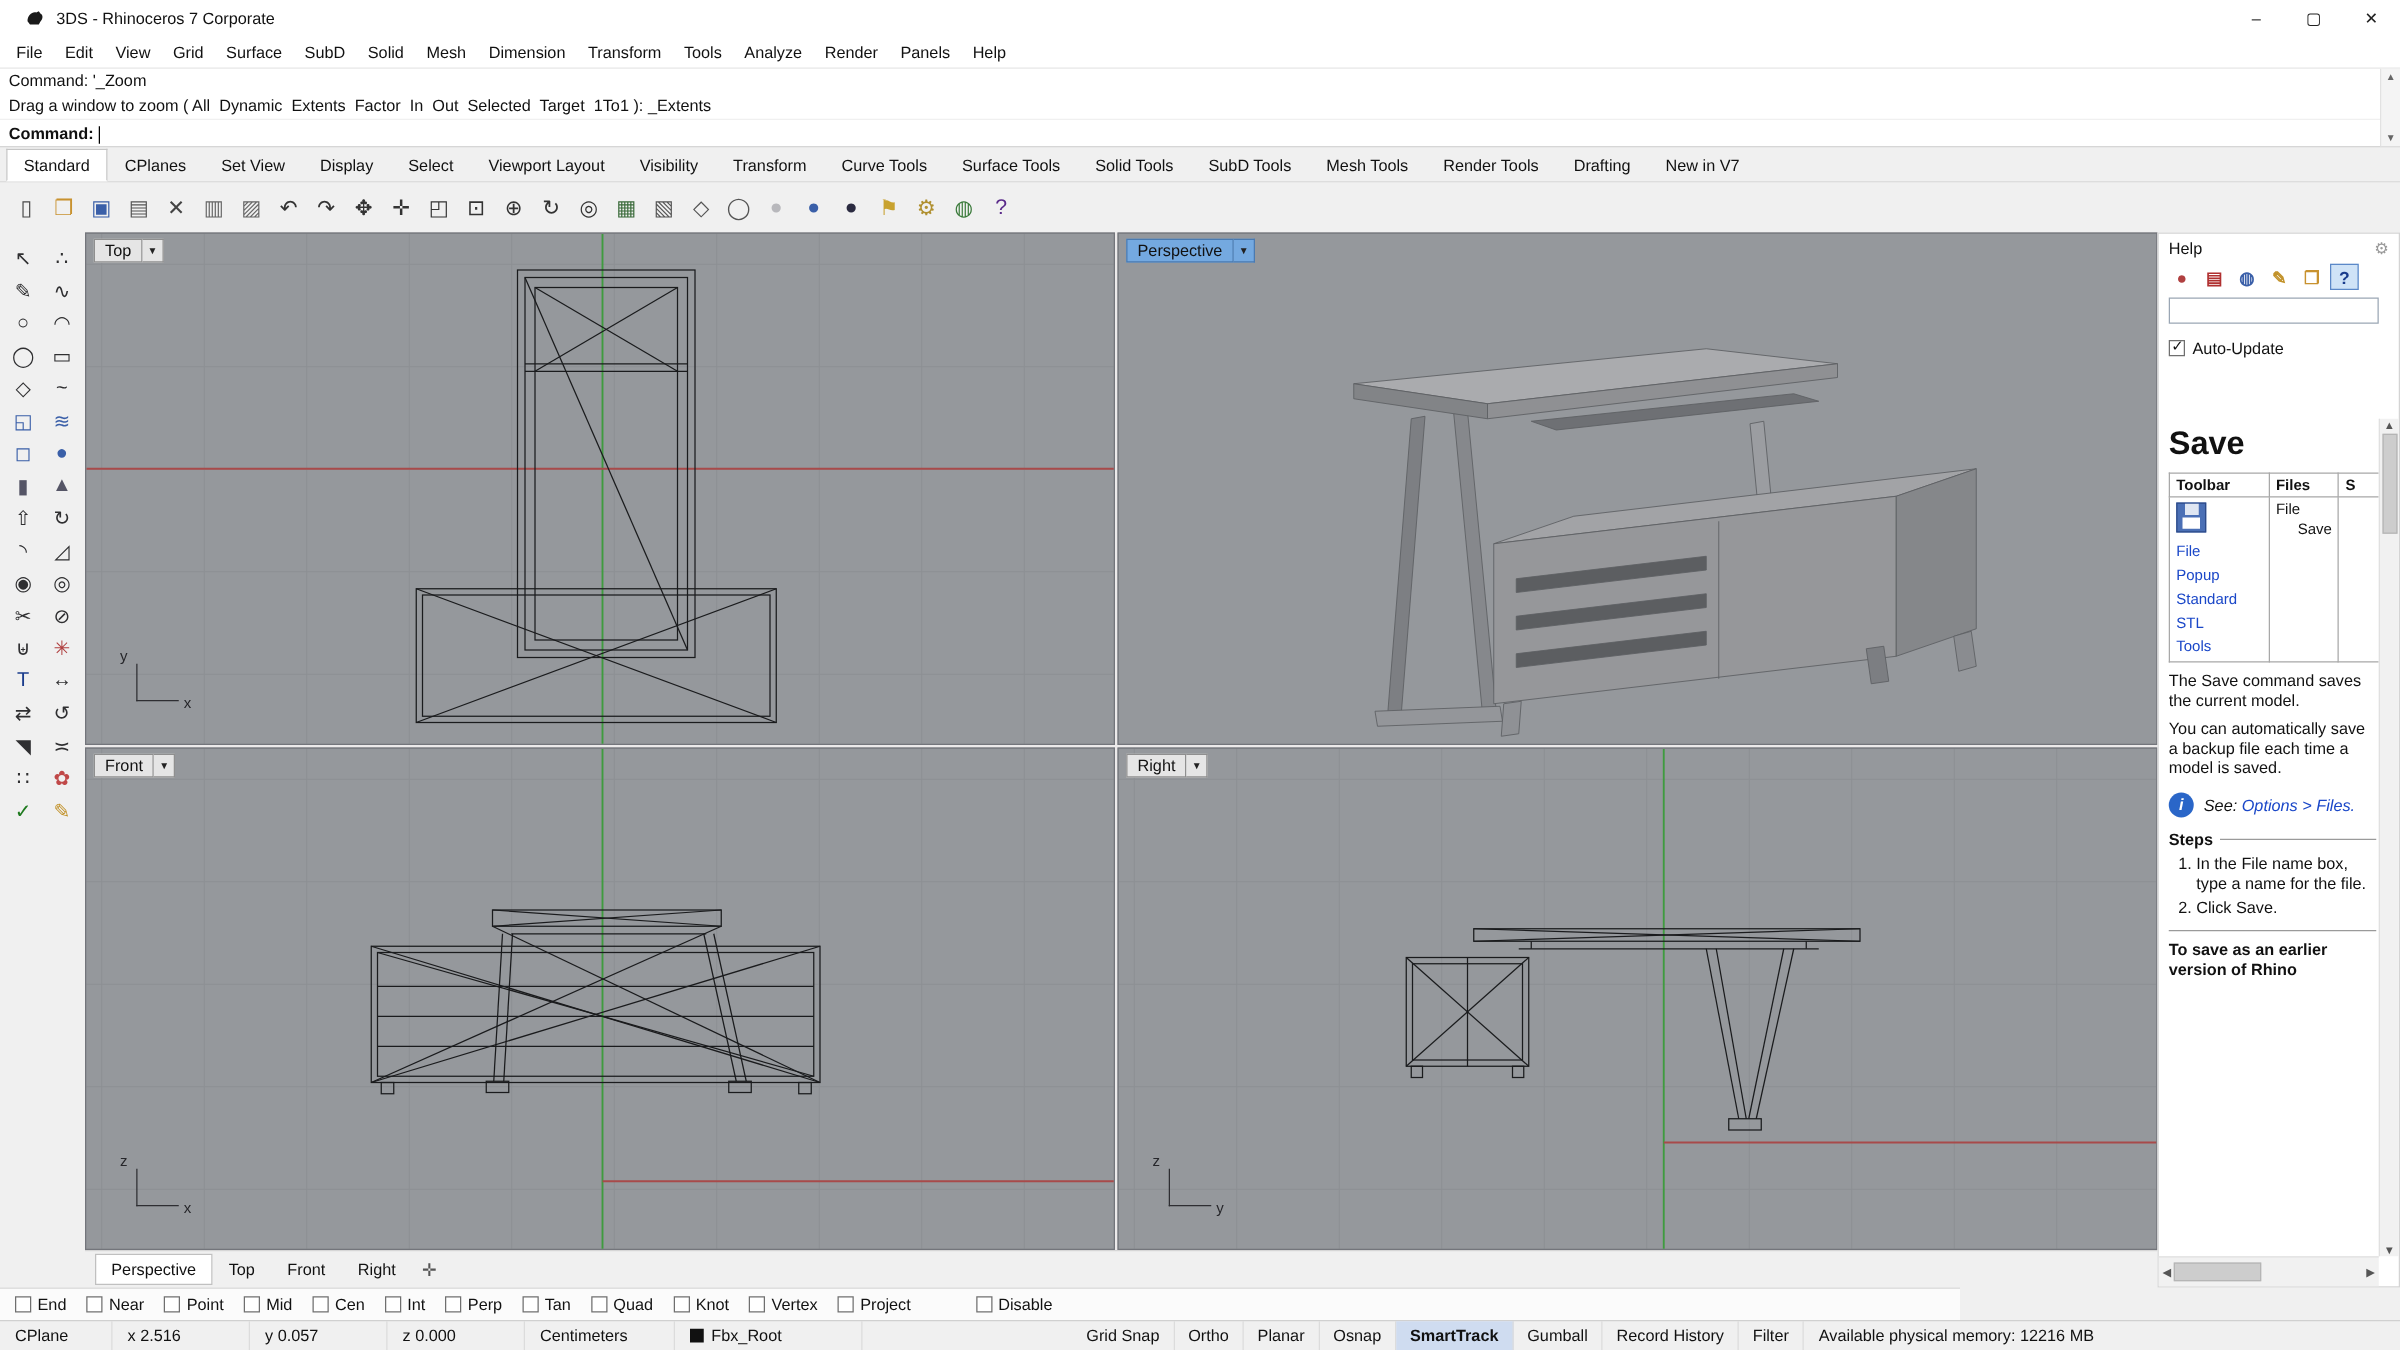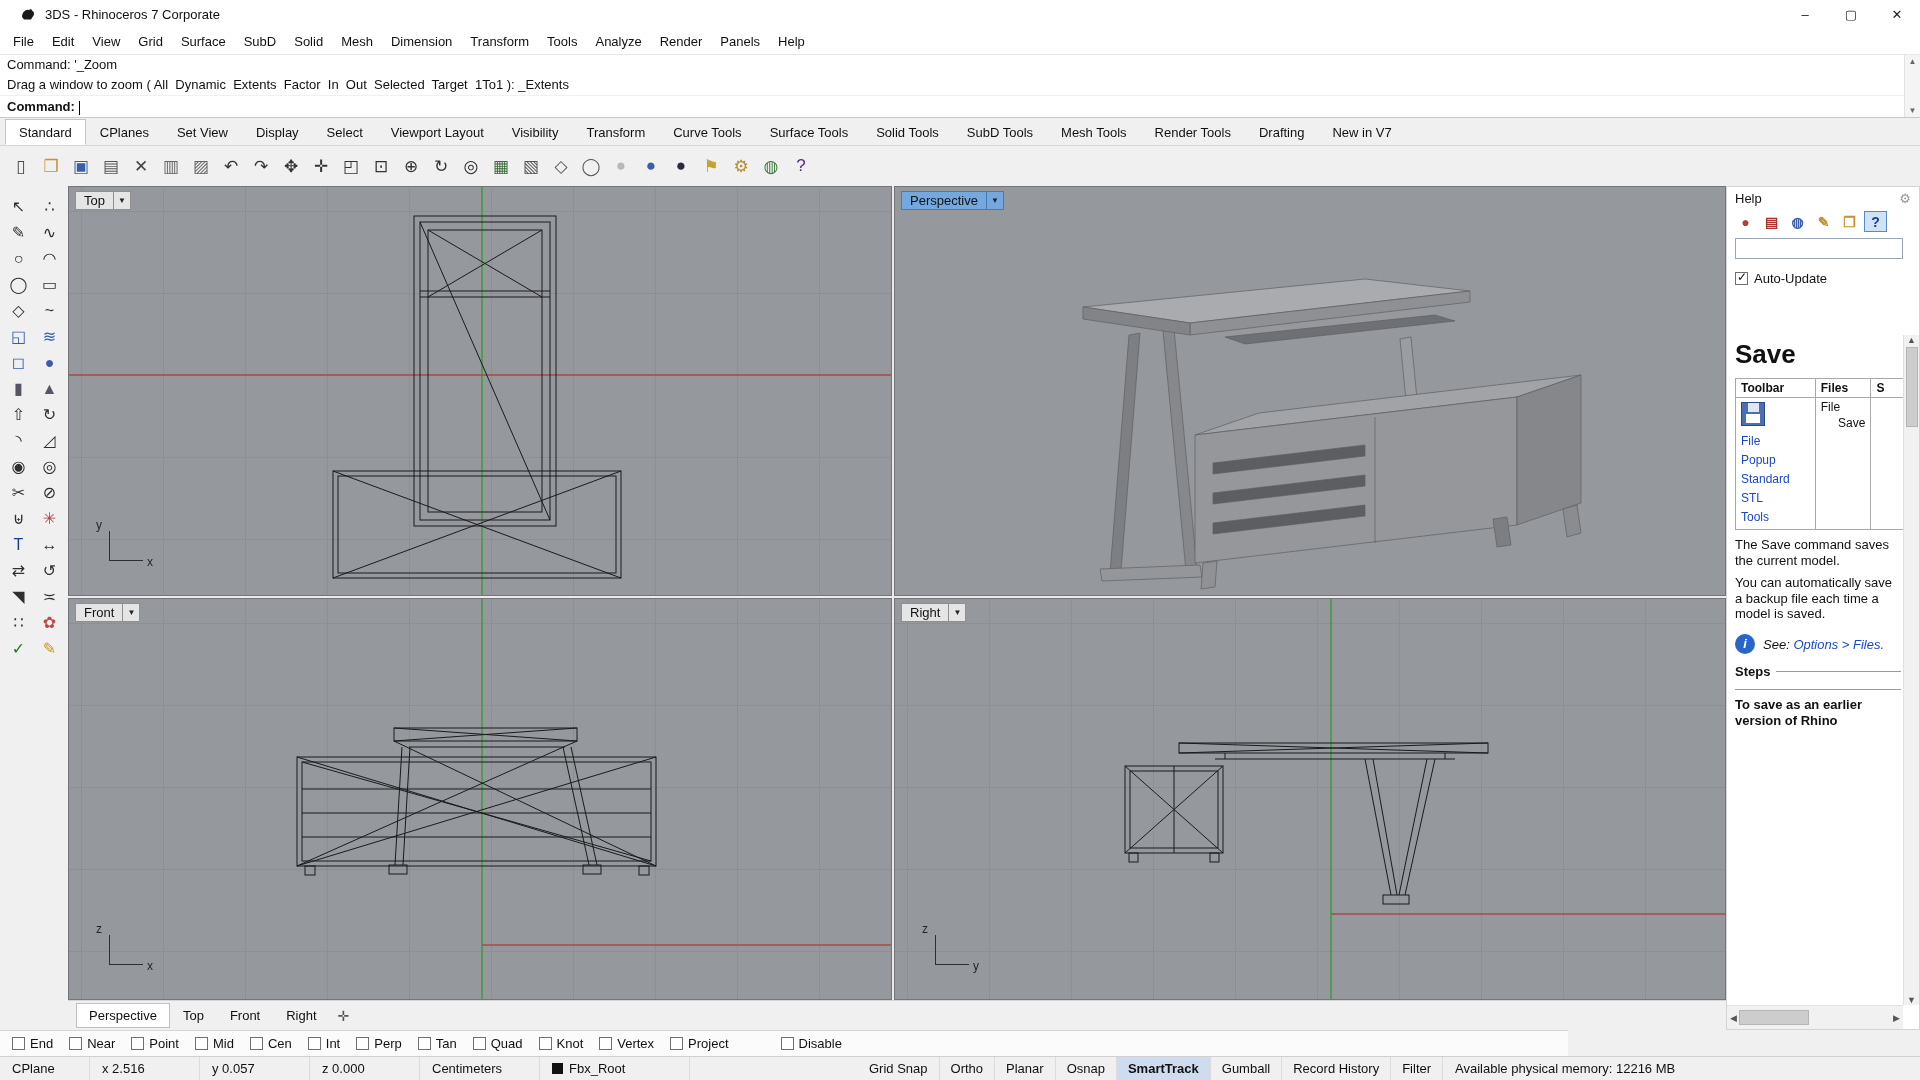--- a/index.html
+++ b/index.html
@@ -447,20 +447,24 @@
     <p>The Save command saves the current model.</p>
     <p>You can automatically save a backup file each time a model is saved.</p>
     <div class="see-row">
       <div class="info-circle">i</div>
       <div class="see-text">
         <span>See:</span>
         <span class="help-link">Options &gt; Files.</span>
       </div>
     </div>
     <div class="steps-h">Steps</div>
+    <ol>
+      <li>In the File name box, type a name for the file.</li>
+        <li>Click Save.</li>
+    </ol>
     <div class="hr"></div>
     <div class="help-footer-bold">To save as an earlier version of Rhino</div>
   </div>
 
   <div class="help-vscroll">
     <span class="scroll-glyph2">▲</span>
     <div class="v-thumb"></div>
     <div class="v-spacer"></div>
     <span class="scroll-glyph2">▼</span>
   </div>

